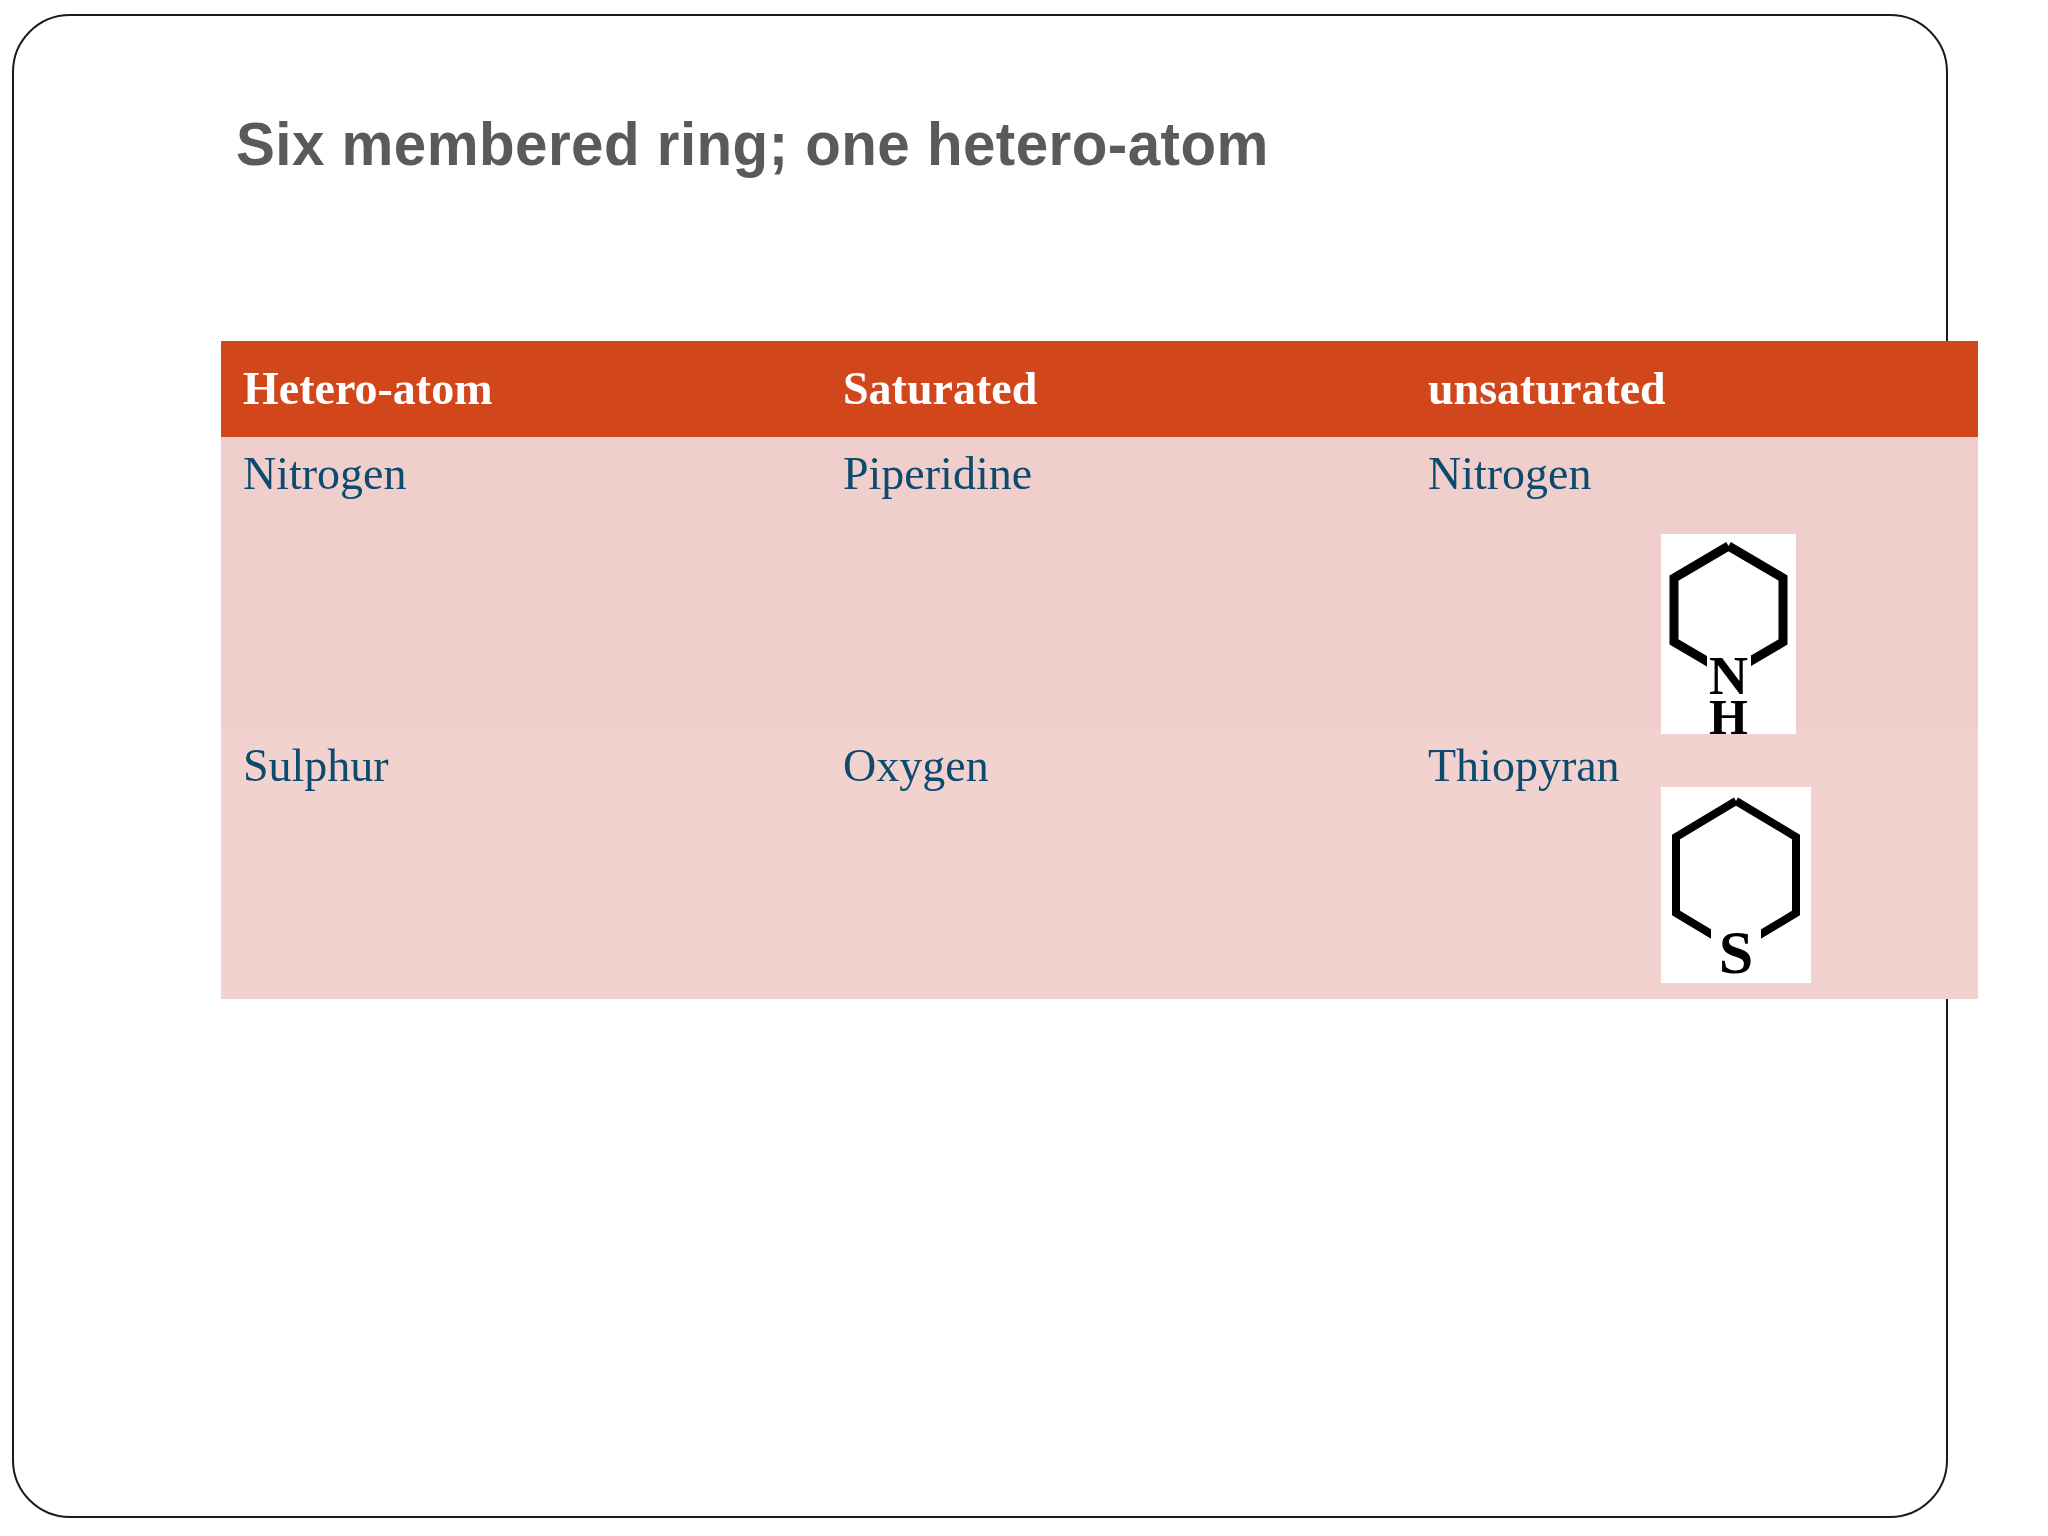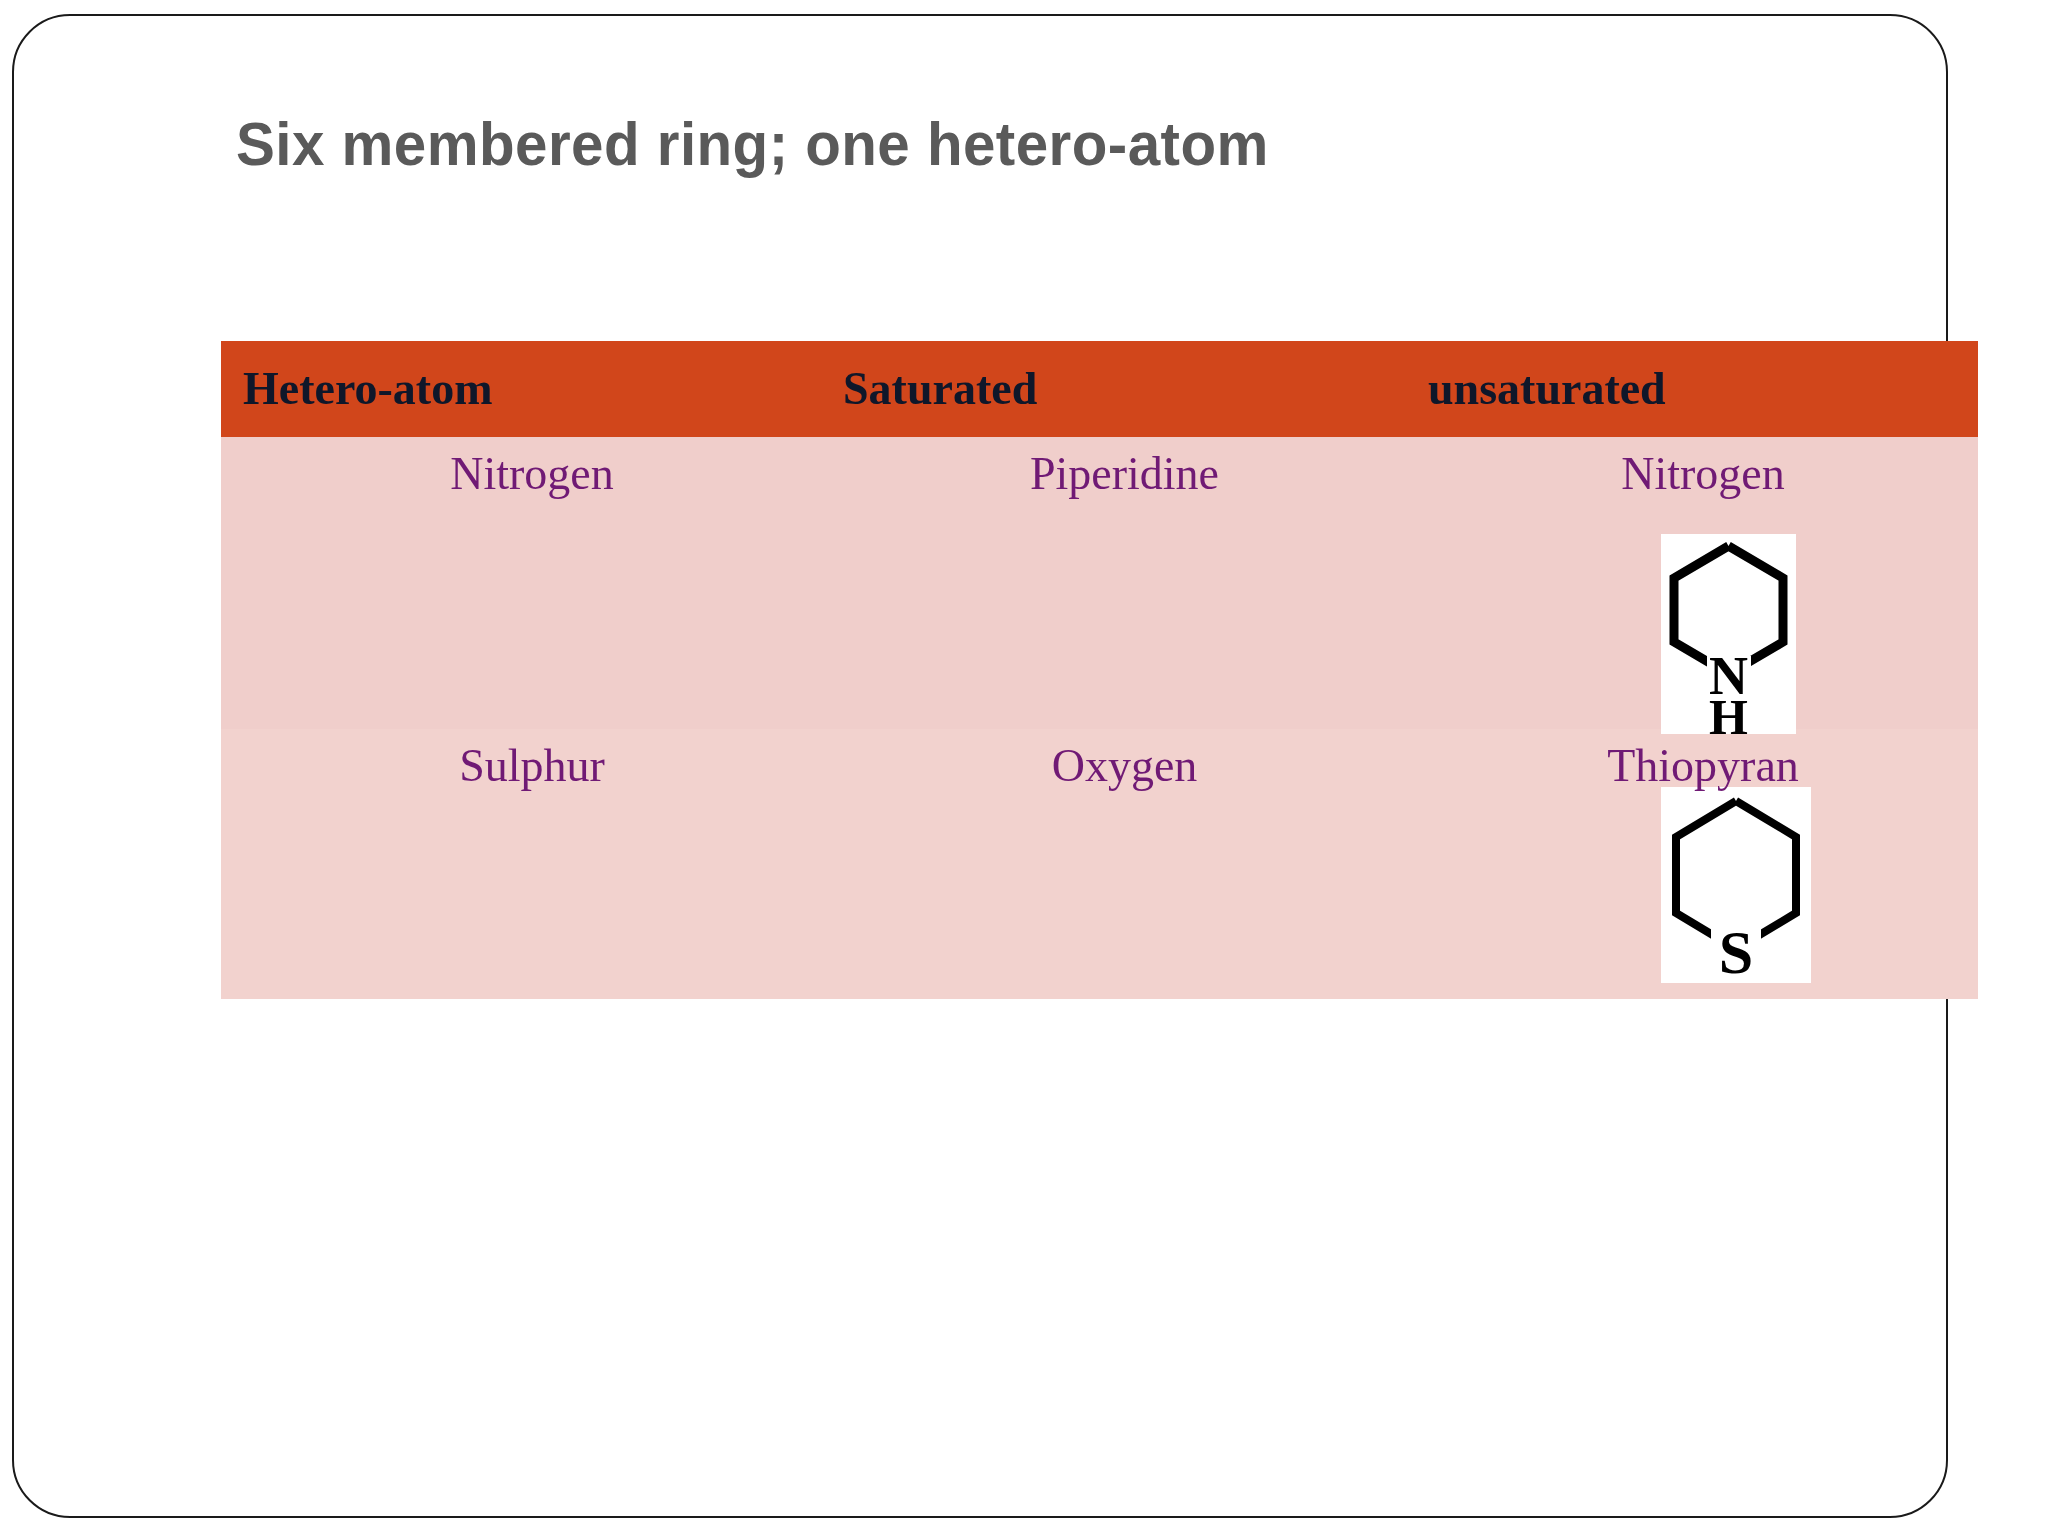--- a/index.html
+++ b/index.html
@@ -46,38 +46,37 @@
     width: 1757px;
     border-collapse: collapse;
     table-layout: fixed;
   }
   .tbl col.c1 { width: 600px; }
   .tbl col.c2 { width: 585px; }
   .tbl col.c3 { width: 572px; }
 
   .tbl th {
     background: #D1461B;
-    color: #0f172a;
+    color: #ffffff;
     font-family: "Liberation Serif", serif;
     font-weight: bold;
     font-size: 46px;
     text-align: left;
     padding: 14px 0 16px 22px;
     height: 96px;
     vertical-align: middle;
     box-sizing: border-box;
   }
   .tbl td {
     font-family: "Liberation Serif", serif;
     font-size: 46px;
-    color: #701a75;
+    color: #0c4a6e;
     vertical-align: top;
     padding: 14px 0 0 22px;
     box-sizing: border-box;
-    text-align: center;
   }
   tr.row-a td { background: #F0CECB; }
   tr.row-b td { background: #FBE9E7; }
   tr.row-c td { background: #F2D2CE; margin-left: 9px; }
 
   tr.row-a td { height: 292px; }
   tr.row-b td { height: 288px; }
   tr.row-c td { height: 270px; }
 
   .cell-inner {

